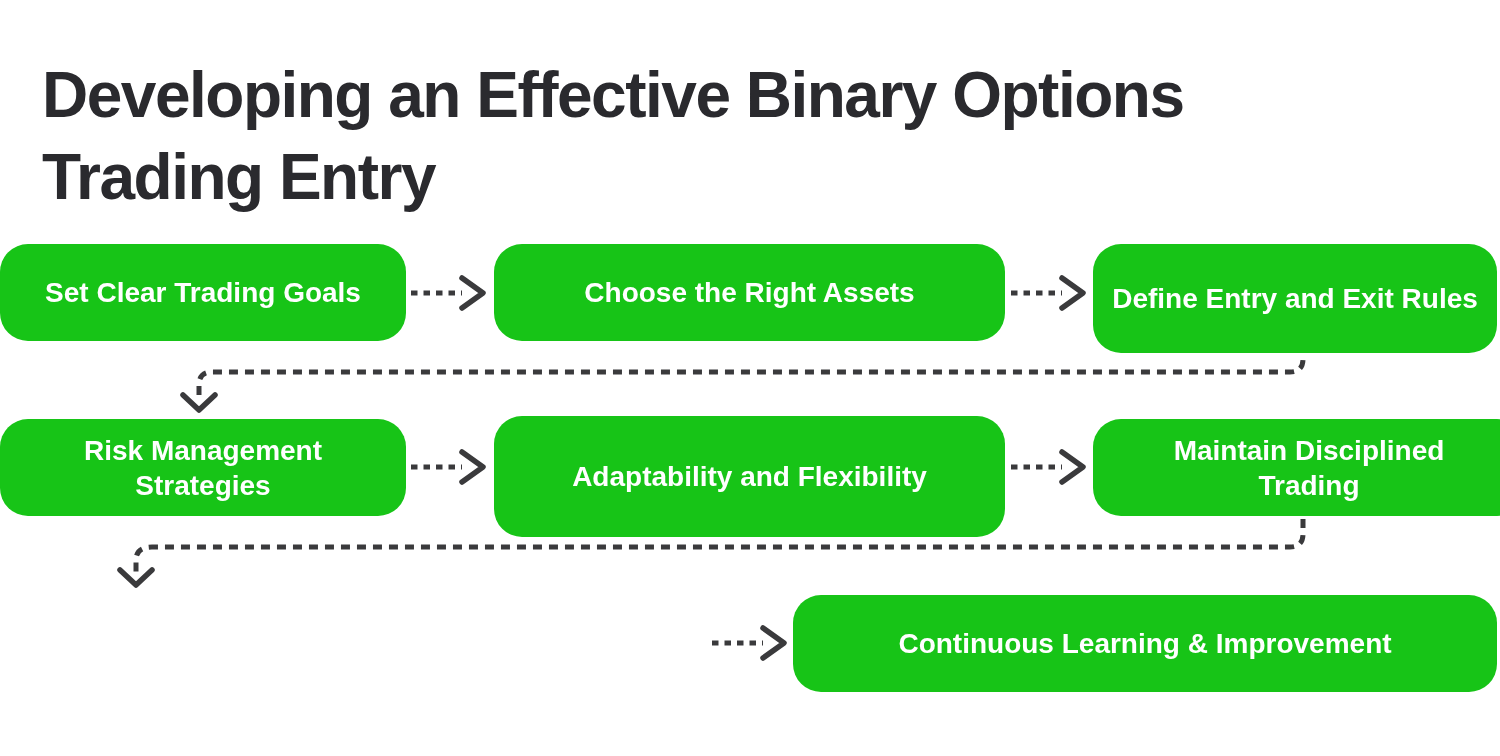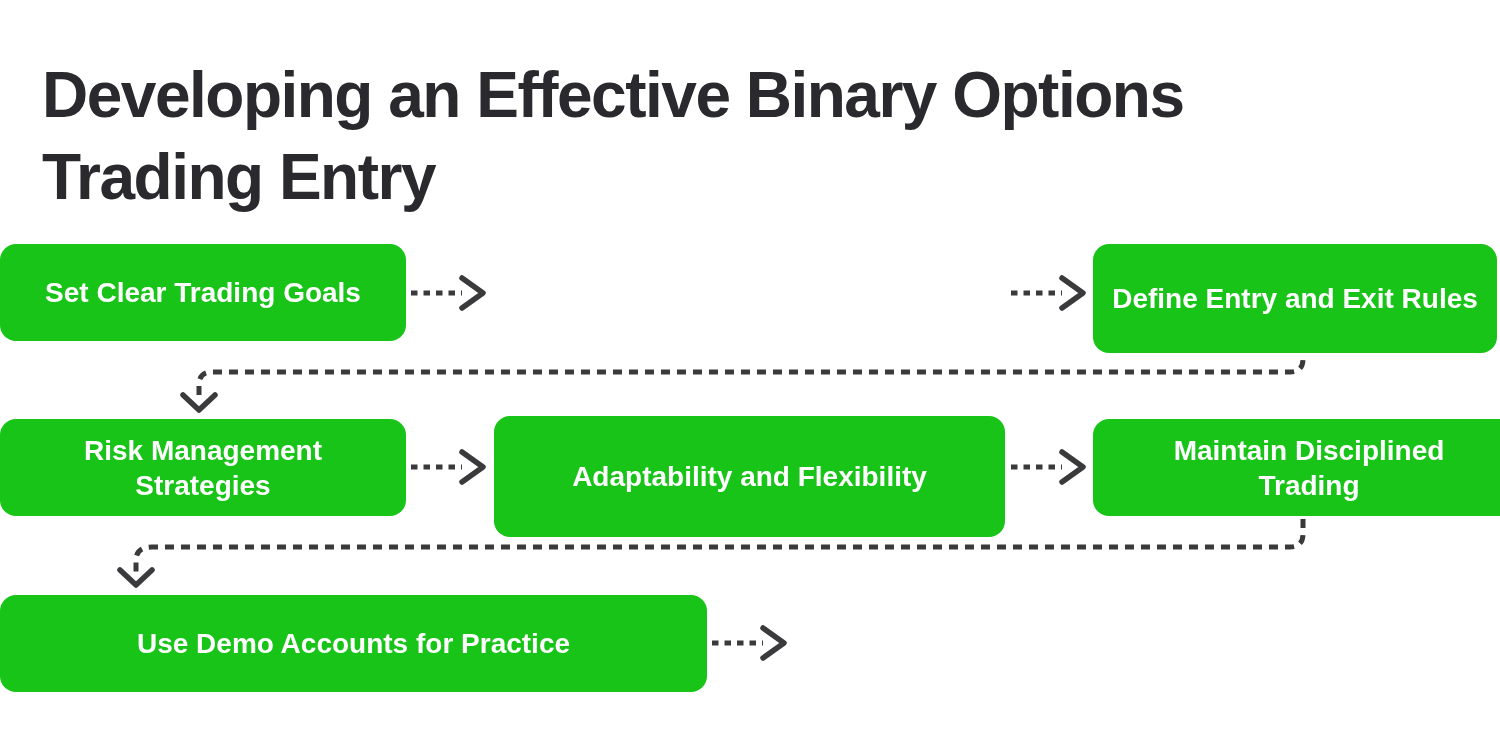--- a/index.html
+++ b/index.html
@@ -46,21 +46,21 @@
   .dash-long  { stroke-width: 5; stroke-dasharray: 9 7;   }
   .chevron    { stroke-width: 5.5; stroke-linecap: round; stroke-linejoin: round; }
   .node {
     position: absolute;
     display: flex;
     align-items: center;
     justify-content: center;
     text-align: center;
     background: var(--node-color);
     color: var(--node-text-color);
-    border-radius: 16px;
+    border-radius: 28px;
     font-size: 28px;
     font-weight: bold;
     line-height: 35px;
     padding: 0 8px;
   }
   .node.narrow { padding: 0 32px; }
 </style>
 </head>
 <body>
 
@@ -105,31 +105,34 @@
 
     <g>
       <path class="dash-line" d="M712 643 H763"></path>
       <polyline class="chevron" points="763,628 784,643 763,658"></polyline>
     </g>
   </svg>
 
   <div class="node" style="left:0px; top:244px; width:406px; height:97px;">
     <span>Set Clear Trading Goals</span>
   </div>
+  <div class="node" style="left:494px; top:244px; width:511px; height:97px;">
+    <span>Choose the Right Assets</span>
+  </div>
   <div class="node" style="left:1093px; top:244px; width:404px; height:109px;">
     <span>Define Entry and Exit Rules</span>
   </div>
 
   <div class="node narrow" style="left:0px; top:419px; width:406px; height:97px;">
     <span>Risk Management Strategies</span>
   </div>
   <div class="node" style="left:494px; top:416px; width:511px; height:121px;">
     <span>Adaptability and Flexibility</span>
   </div>
   <div class="node narrow" style="left:1093px; top:419px; width:432px; height:97px;justify-content:center;">
     <span>Maintain Disciplined Trading</span>
   </div>
 
-  <div class="node" style="left:0px; top:595px; width:707px; height:97px;">
-    <span>Use Demo Accounts for Practice</span>
+  <div class="node" style="left:793px; top:595px; width:704px; height:97px;">
+    <span>Continuous Learning &amp; Improvement</span>
   </div>
 
 </div>
 
 </body></html>

